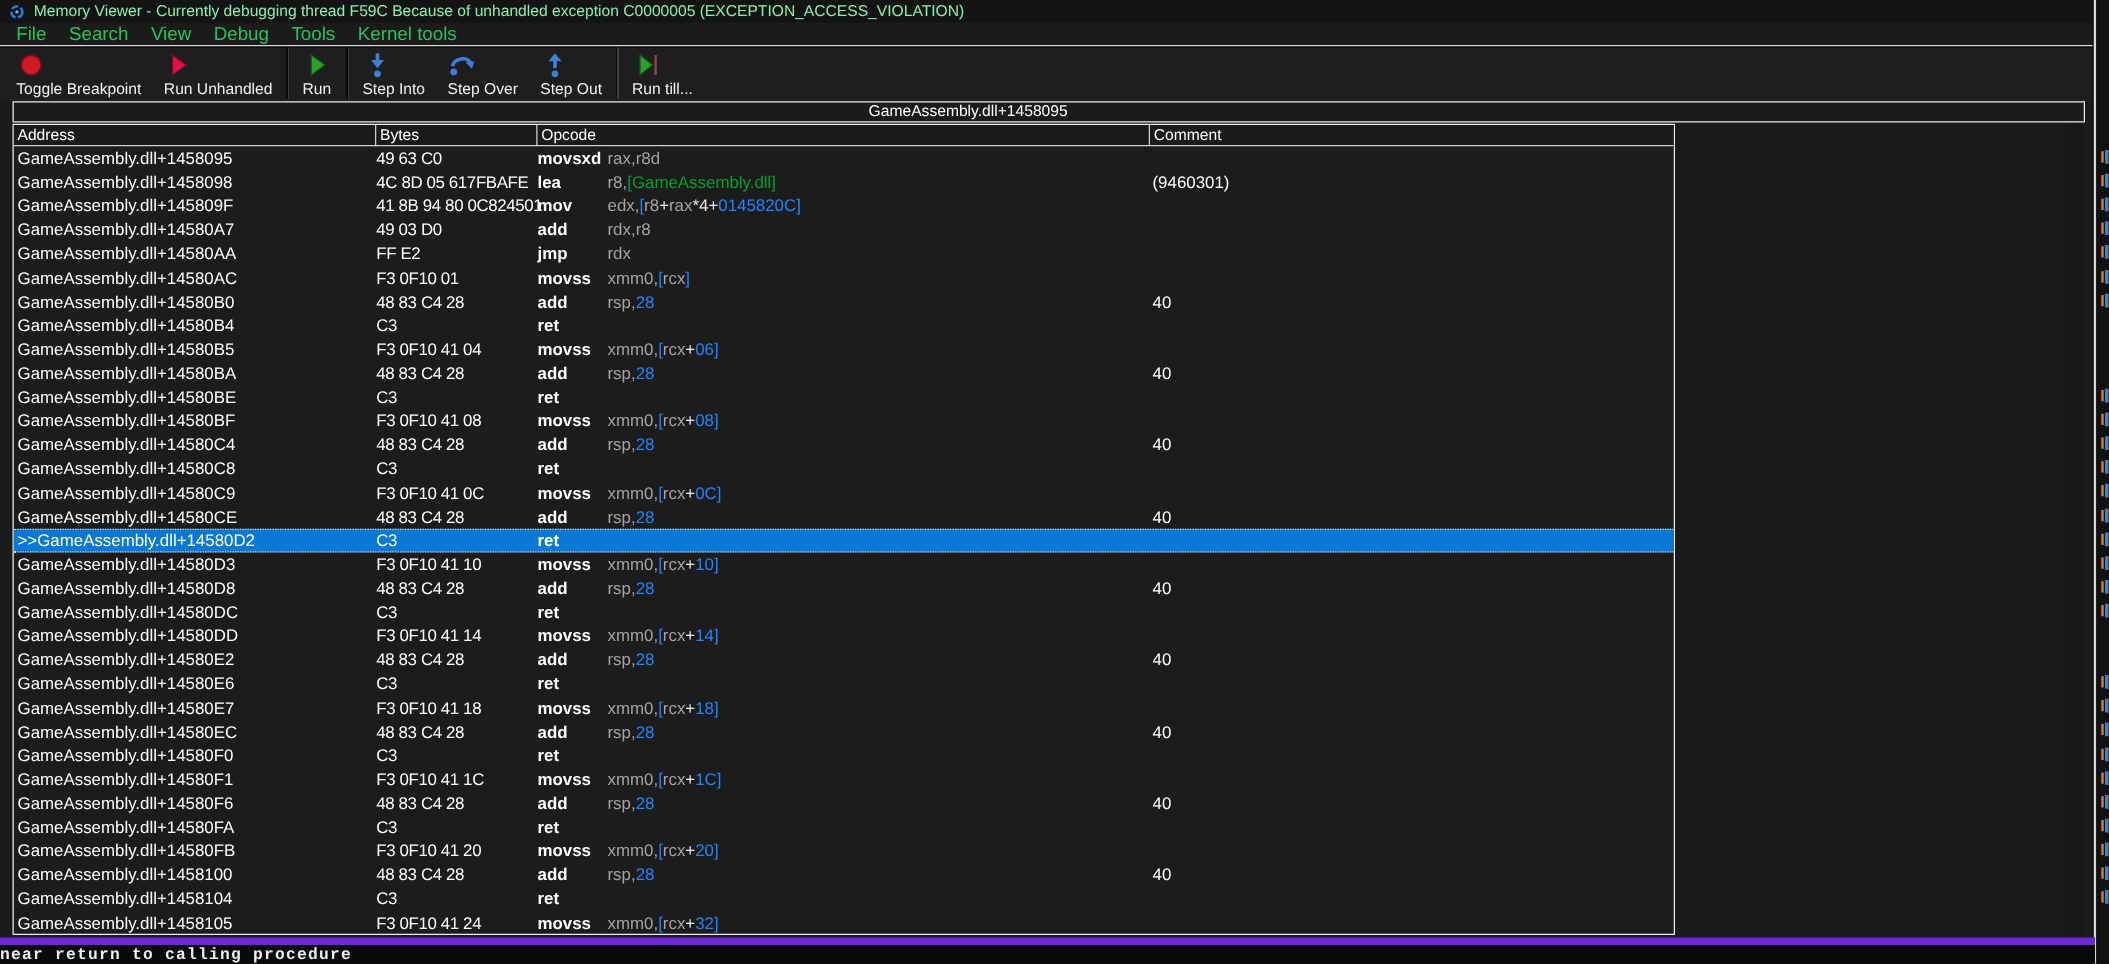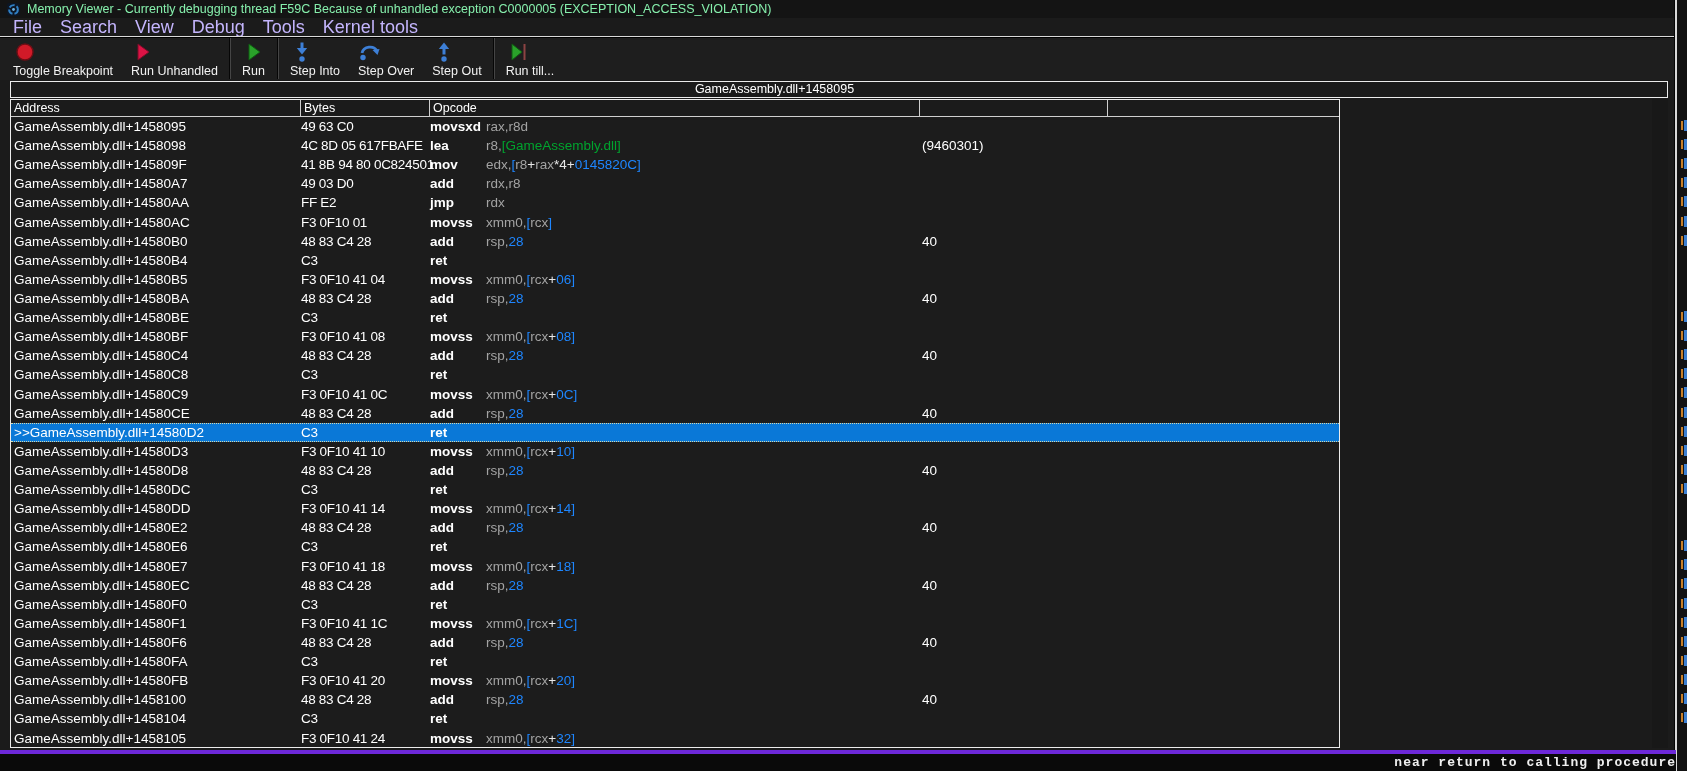--- a/index.html
+++ b/index.html
@@ -9,21 +9,21 @@
 
   
   .titlebar { position:absolute; left:0; top:0; width:1676px; height:18px; background:#141414;
               display:flex; align-items:center; gap:7px; padding-left:7px; }
   .titlebar .title { font-size:12.5px; color:#86efac; white-space:nowrap; }
   .app-icon { width:13px; height:13px; flex:0 0 auto; }
 
   
   .menubar { position:absolute; left:0; top:19px; width:1676px; height:17px; background:#1b1b1b;
              display:flex; align-items:center; padding-left:4px; }
-  .menu-item { font-size:18px; color:#c4b5fd; padding:0 9px; height:17px; line-height:17px; cursor:default; }
+  .menu-item { font-size:15px; color:#22c55e; padding:0 9px; height:17px; line-height:17px; cursor:default; }
 
   
   .toolbar { position:absolute; left:0; top:36px; width:1676px; height:44px; background:#1e1e1e;
              border-top:1px solid #d9d9d9; box-shadow:inset 0 1px 0 #000;
              display:flex; align-items:stretch; padding-left:4px; }
   .tb-button { display:flex; flex-direction:column; justify-content:flex-start;
                padding:3px 9px 2px 9px; cursor:default; }
   .tb-button .ticon { width:24px; height:24px; display:block; }
   .tb-button .tlabel { font-size:12.5px; color:#f2f2f2; white-space:nowrap; margin-top:0px; }
   .tb-sep { width:2px; margin:1px 2px; background:linear-gradient(to right,#060606 50%,#454545 50%); }
@@ -56,21 +56,21 @@
   .scroll-strip { position:absolute; left:1652px; top:99px; width:16px; height:649px; background:#181818; }
   .win-right-border { position:absolute; left:1674px; top:0; width:1px; height:771px; background:#050505; }
   .win-right-border2 { position:absolute; left:1675px; top:0; width:2px; height:771px; background:#d8d8d8; }
   .edge-sliver { position:absolute; left:1677px; top:0; width:10px; height:771px; background:#121212; }
   .frag { position:absolute; left:4px; width:6px; height:11px; }
   .frag .fo { position:absolute; left:0; top:1px; width:2px; height:9px; background:#c77f2a; }
   .frag .fb { position:absolute; left:3px; top:0; width:3px; height:11px; background:#3d7fd0; }
 
   
   .statusbar { position:absolute; left:0; top:750px; width:1676px; height:21px; background:#0a0a0a;
-               border-top:4px solid #6d28d9; display:flex; align-items:center; justify-content:flex-end; }
+               border-top:6px solid #6d28d9; display:flex; align-items:center; justify-content:flex-start; }
   .statusbar .stext { font-family:"Liberation Mono", monospace; font-weight:bold; font-size:13px;
                       letter-spacing:1px; color:#efefef; }
 </style>
 </head>
 <body>
 
 <div class="window">
 
   <div class="titlebar">
     <svg class="app-icon" viewBox="0 0 16 16">
@@ -153,20 +153,21 @@
 
   <div class="region-header">
     <div class="rh-text">GameAssembly.dll+1458095</div>
   </div>
 
   <div class="listbox">
     <div class="grid-header">
         <div class="gh-cell" style="width: 290px;">Address</div>
         <div class="gh-cell" style="width: 129px;">Bytes</div>
         <div class="gh-cell" style="width: 490px;">Opcode</div>
+        <div class="gh-cell" style="width: 430px;">Comment</div>
         <div class="gh-cell" style="width: 188px;"></div>
       </div>
     <div class="rows">
       <div class="rows-divider"></div>
     <div class="drow">
           <div class="cell c-addr">GameAssembly.dll+1458095</div>
           <div class="cell c-bytes">49 63 C0</div>
           <div class="cell c-op">
             <span class="mn">movsxd</span>
             <span><span class="tok-r">rax,</span><span class="tok-r">r8d</span></span>

